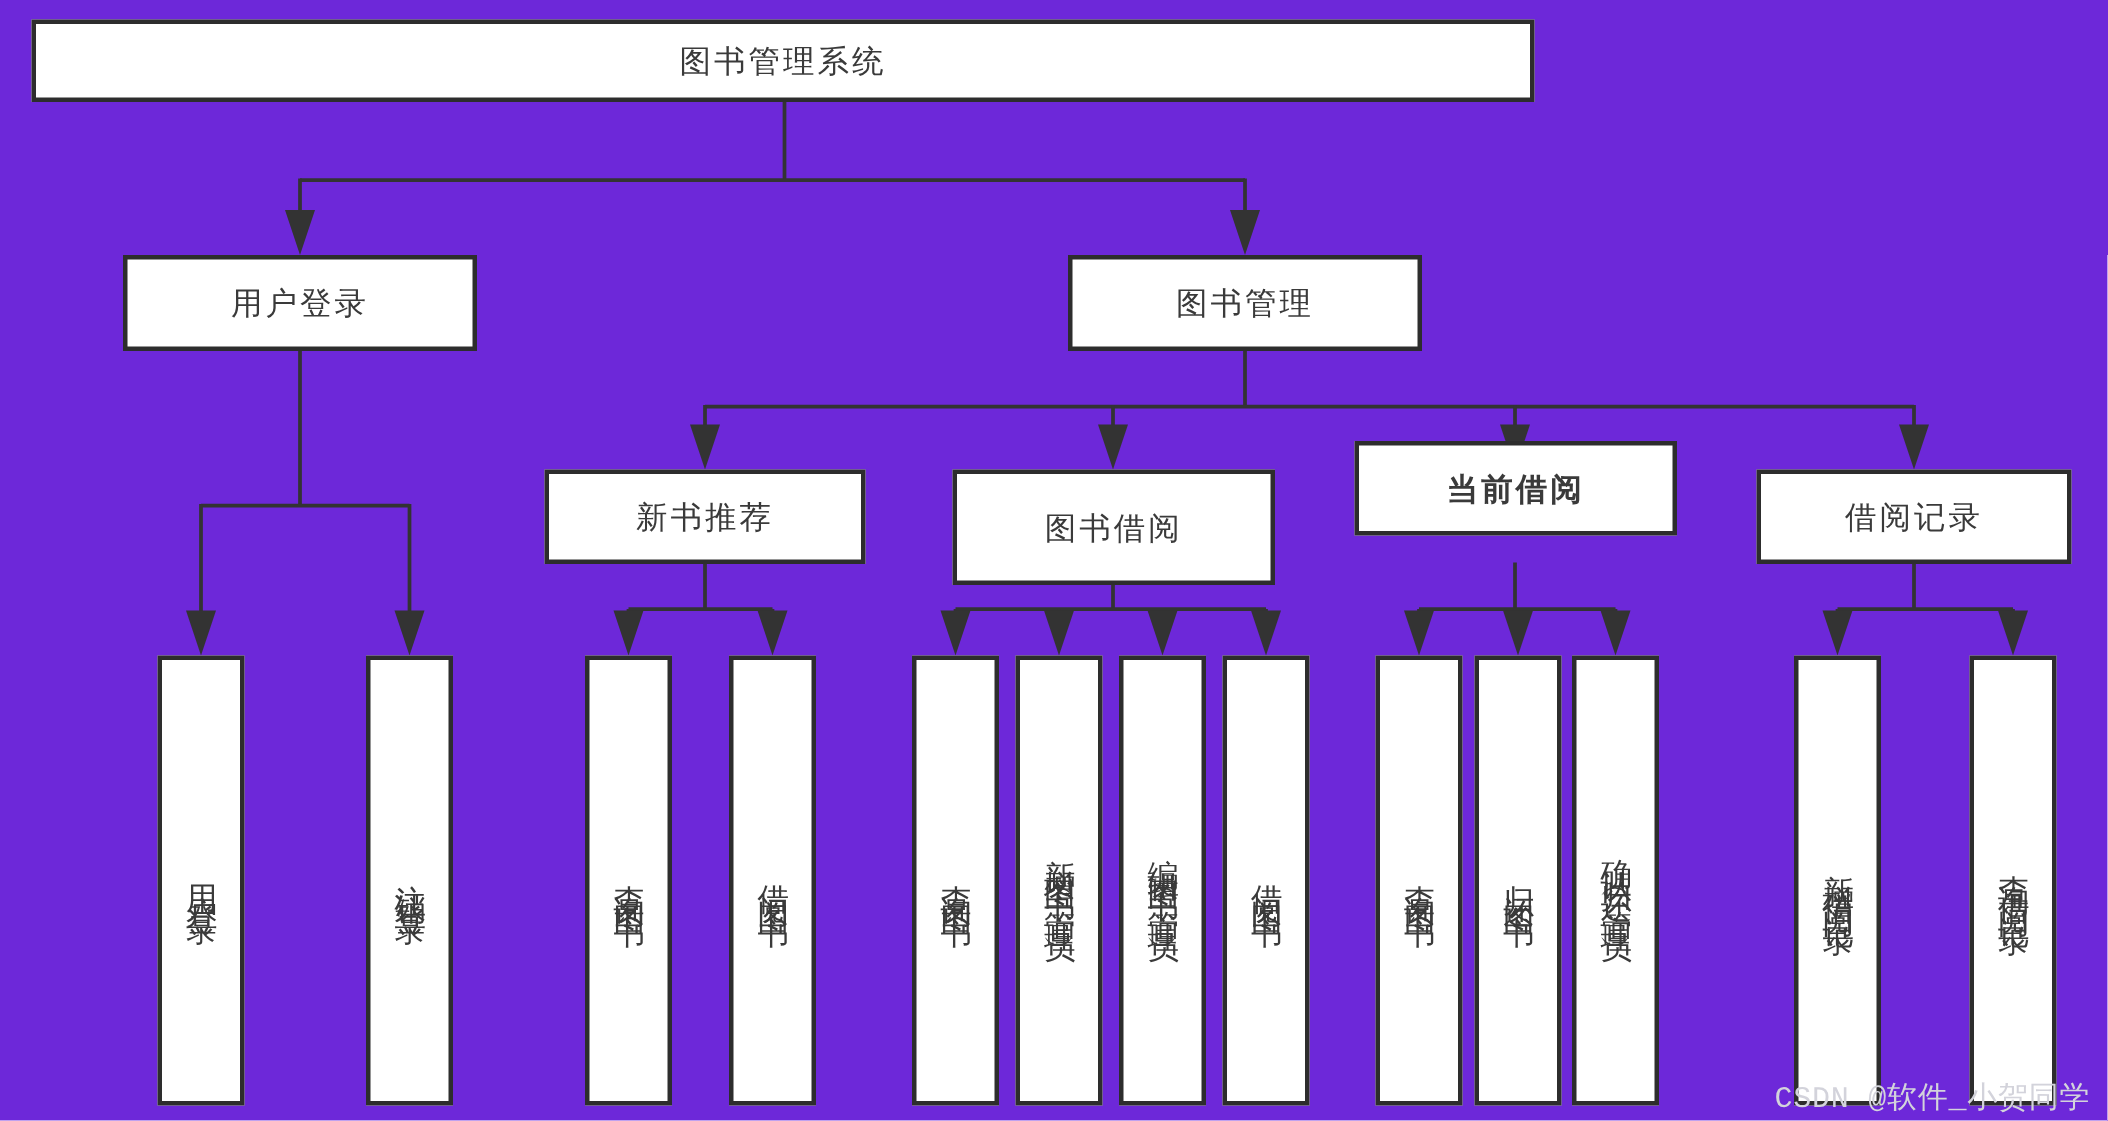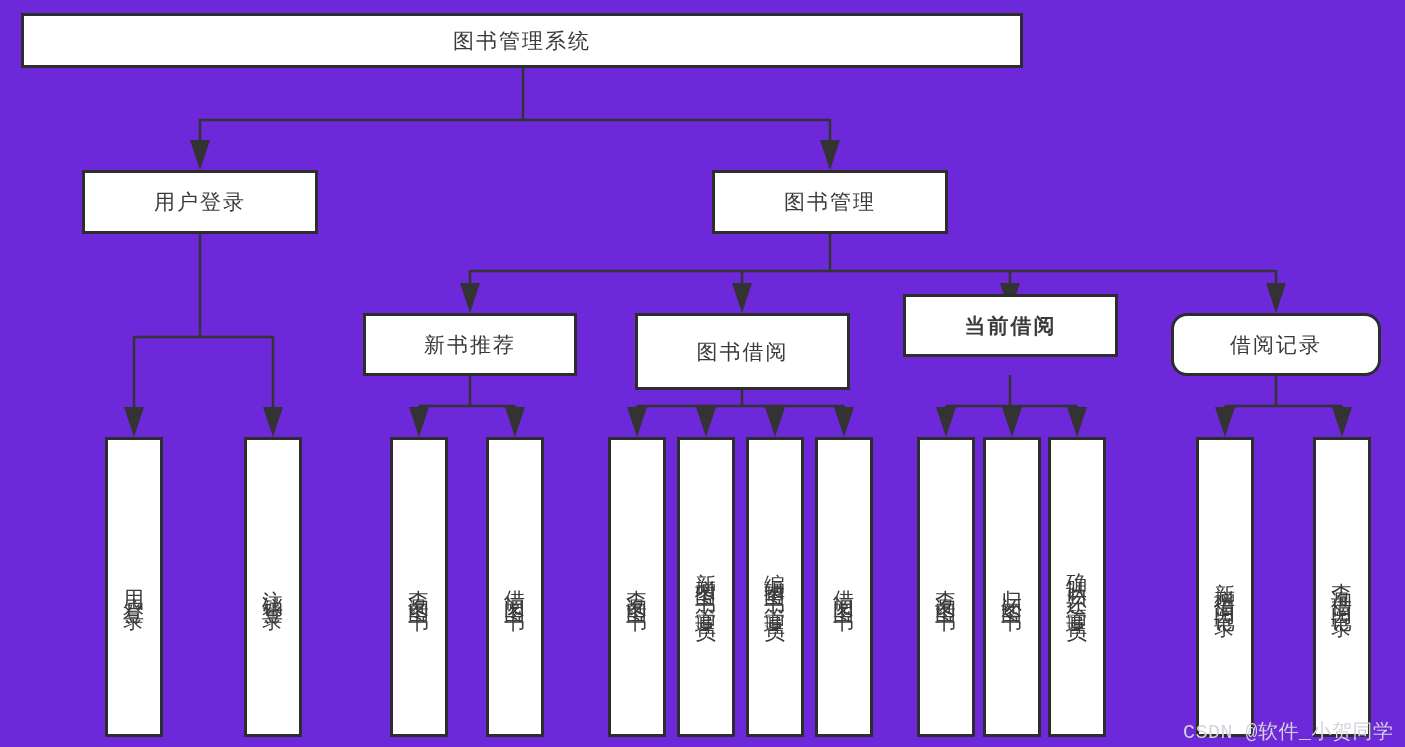--- a/index.html
+++ b/index.html
@@ -144,21 +144,21 @@
 
   <div class="hbox" style="left:363px; top:313px; width:214px; height:63px;">
     <span>新书推荐</span>
   </div>
   <div class="hbox" style="left:635px; top:313px; width:215px; height:77px;">
     <span>图书借阅</span>
   </div>
   <div class="hbox" style="left:903px; top:294px; width:215px; height:63px;font-weight:bold;">
     <span>当前借阅</span>
   </div>
-  <div class="hbox" style="left:1171px; top:313px; width:210px; height:63px;border-radius:16px;">
+  <div class="hbox" style="left:1171px; top:313px; width:210px; height:63px;">
     <span>借阅记录</span>
   </div>
 
   <div class="leaf" style="left:105px;">
     <span>用户登录</span>
   </div>
   <div class="leaf" style="left:244px;">
     <span>注销登录</span>
   </div>
 

